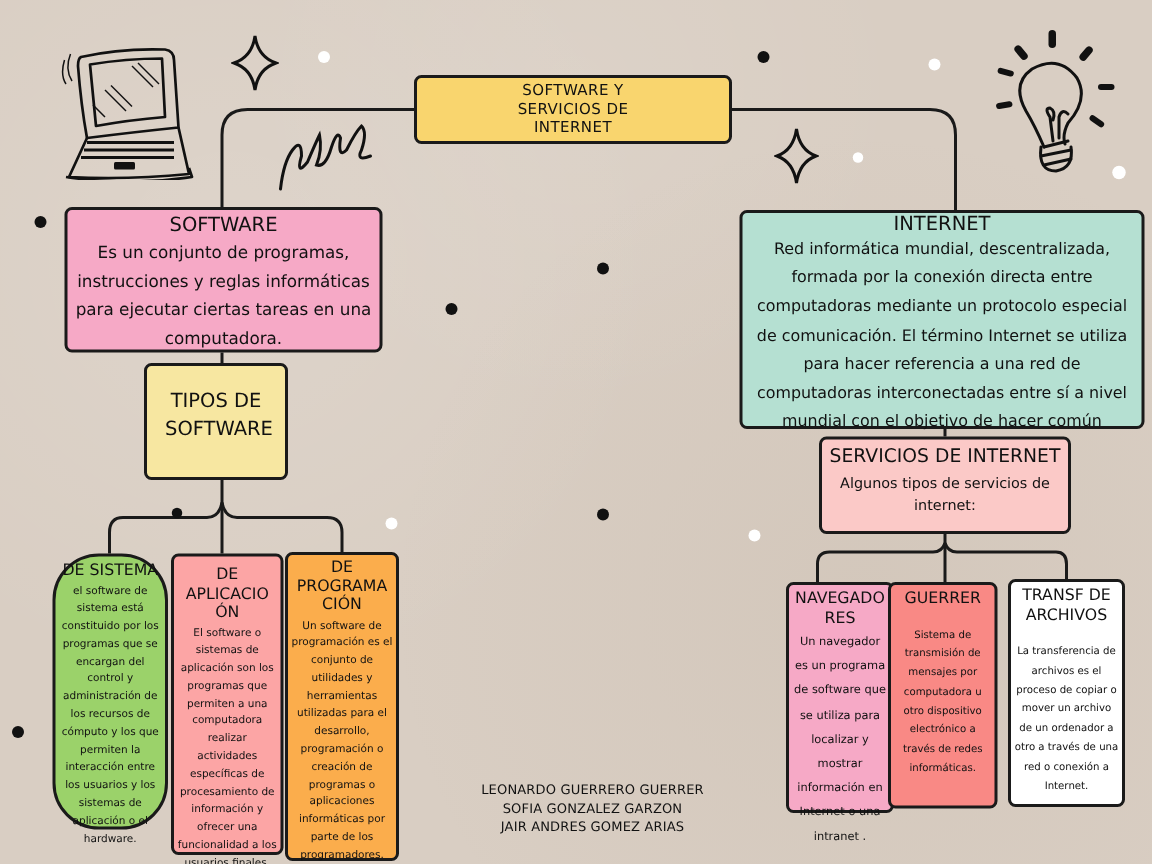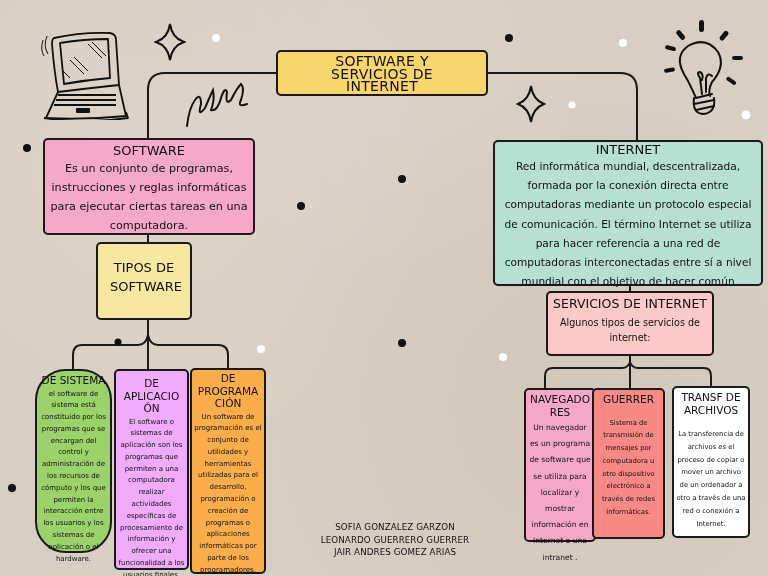--- a/index.html
+++ b/index.html
@@ -17,21 +17,21 @@
     .box {
       position: absolute;
       border: 2px solid #1a1a1a;
       border-radius: 5px;
       text-align: center;
       color: #111;
     }
     .title-box {
       left: 276px; top: 50px; width: 212px; height: 46px;
       background: #f9d56e;
-      font-size: 14px; line-height: 12.5px; padding-top: 3px;
+      font-size: 10px; line-height: 12.5px; padding-top: 3px;
       letter-spacing: 0.3px;
     }
     .software-box {
       left: 43px; top: 138px; width: 212px; height: 97px;
       background: #f6a9c6;
       padding-top: 3px;
     }
     .software-box .h { font-size: 13px; line-height: 16px; }
     .software-box .b { font-size: 11.2px; line-height: 19px; padding: 0 4px; }
     .tipos-box {
@@ -52,21 +52,21 @@
       padding-top: 2px;
     }
     .servicios-box .h { font-size: 12.5px; line-height: 18px; white-space: nowrap; }
     .servicios-box .b { font-size: 9.6px; line-height: 15px; padding: 2px 8px 0; }
     .child {
       font-size: 7px; line-height: 11.8px;
     }
     .child .h { font-size: 10.5px; line-height: 12.5px; padding: 3px 1px 2px; }
     .child .b { padding: 0 2px; }
     .sys-box { left: 35px; top: 369px; width: 77px; height: 184px; background: #9bd26a; border-radius: 31px; }
-    .app-box { left: 114px; top: 369px; width: 75px; height: 201px; background: #f0abfc; }
+    .app-box { left: 114px; top: 369px; width: 75px; height: 201px; background: #fca5a5; }
     .app-box .h { padding-top: 6px; }
     .prog-box { left: 190px; top: 368px; width: 76px; height: 206px; background: #fbad4c; }
     .prog-box .h { padding-top: 2px; }
     .nav-box { left: 524px; top: 388px; width: 72px; height: 154px; background: #f6a9c6; }
     .nav-box .b { font-size: 7.6px; line-height: 16.2px; }
     .correo-box { left: 592px; top: 388px; width: 73px; height: 151px; background: #f98985; }
     .correo-box .h { padding-top: 3px; padding-bottom: 11px; }
     .correo-box .b { font-size: 6.8px; line-height: 12.8px; }
     .transf-box { left: 672px; top: 386px; width: 78px; height: 152px; background: #ffffff; }
     .transf-box .h { padding-top: 3px; padding-bottom: 12px; }
@@ -230,16 +230,16 @@
   <div class="h">GUERRER</div>
   <div class="b">Sistema de transmisión de mensajes por computadora u otro dispositivo electrónico a través de redes informáticas.</div>
 </div>
 
 <div class="box child transf-box">
   <div class="h">TRANSF DE ARCHIVOS</div>
   <div class="b">La transferencia de archivos es el proceso de copiar o mover un archivo de un ordenador a otro a través de una red o conexión a Internet.</div>
 </div>
 
 <div class="authors">
+  <div>LEONARDO GUERRERO GUERRER</div>
   <div>SOFIA GONZALEZ GARZON</div>
-  <div>LEONARDO GUERRERO GUERRER</div>
   <div>JAIR ANDRES GOMEZ ARIAS</div>
 </div>
 
 </body></html>

